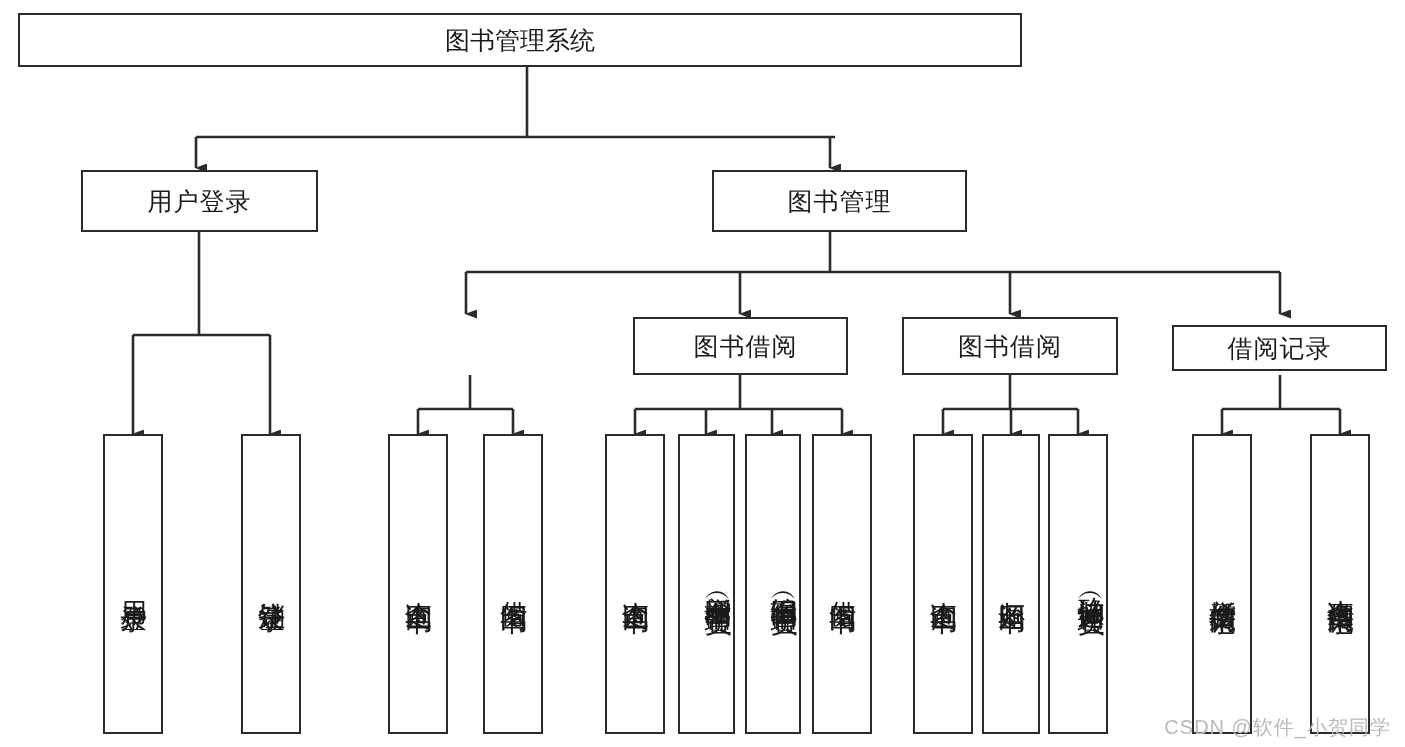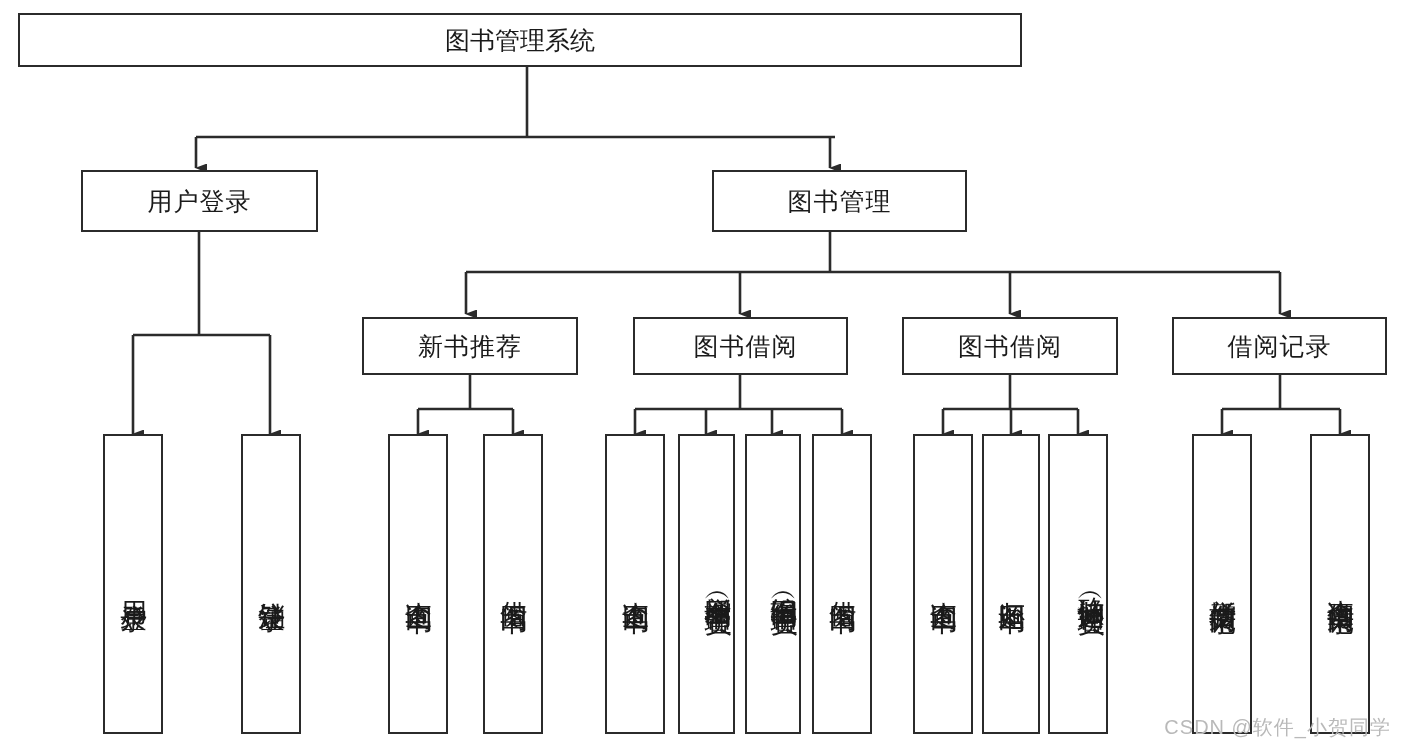--- a/index.html
+++ b/index.html
@@ -102,24 +102,23 @@
       <path d="M1222,409 L1222,434" marker-end="url(#arw)"></path>
       <path d="M1340,409 L1340,434" marker-end="url(#arw)"></path>
     </g>
   </svg>
 
   <div class="node root" style="left:18px;top:13px;width:1004px;height:54px;text-align:center;">图书管理系统</div>
 
   <div class="node h" style="left:81px;top:170px;width:237px;height:62px;">用户登录</div>
   <div class="node h" style="left:712px;top:170px;width:255px;height:62px;">图书管理</div>
 
-  <div class="node h" style="left:362px;top:317px;width:216px;height:58px;">新书推荐</div>
   <div class="node h" style="left:633px;top:317px;width:215px;height:58px;padding-left:10px;">图书借阅</div>
   <div class="node h" style="left:902px;top:317px;width:216px;height:58px;">图书借阅</div>
-  <div class="node h" style="left:1172px;top:317px;width:215px;height:58px;">借阅记录</div>
+  <div class="node h" style="left:1172px;top:325px;width:215px;height:46px;">借阅记录</div>
 
   <div class="node v mid" style="left:103px;top:434px;width:60px;height:300px;">用户登录</div>
   <div class="node v mid" style="left:241px;top:434px;width:60px;height:300px;">注销登录</div>
 
   <div class="node v mid" style="left:388px;top:434px;width:60px;height:300px;">查询图书</div>
   <div class="node v mid" style="left:483px;top:434px;width:60px;height:300px;">借阅图书</div>
 
   <div class="node v mid" style="left:605px;top:434px;width:60px;height:300px;">查询图书</div>
   <div class="node v" style="left:678px;top:434px;width:57px;height:300px;">新增图书（管理员）</div>
   <div class="node v" style="left:745px;top:434px;width:56px;height:300px;">编辑图书（管理员）</div>

